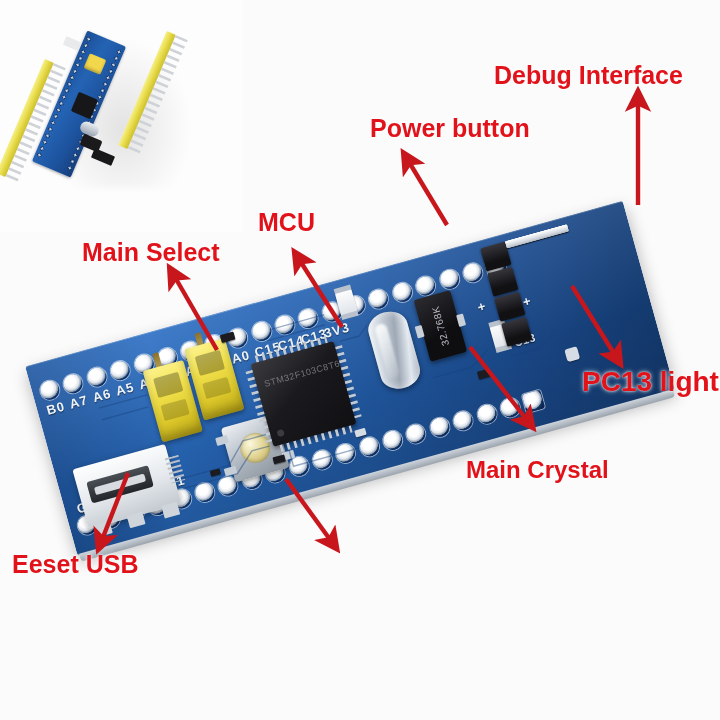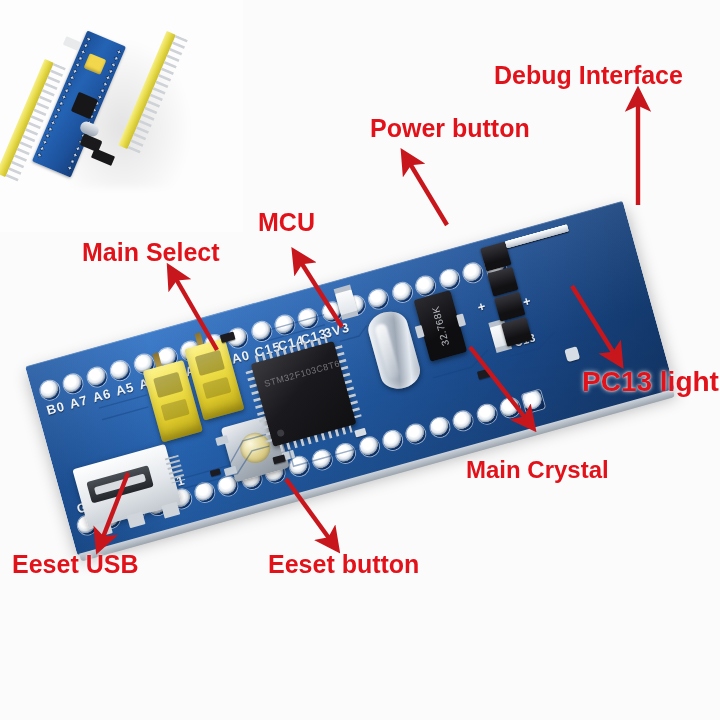--- a/index.html
+++ b/index.html
@@ -640,15 +640,14 @@
     </g>
   </svg>
 
   <div class="label" id="lbl-debug">Debug Interface</div>
   <div class="label" id="lbl-power">Power button</div>
   <div class="label" id="lbl-mcu">MCU</div>
   <div class="label" id="lbl-boot">Main Select</div>
   <div class="label" id="lbl-pc13">PC13 light</div>
   <div class="label" id="lbl-crystal">Main Crystal</div>
   <div class="label" id="lbl-microusb">Eeset USB</div>
-  <div class="label" id="lbl-reset">Eeset button</div>
 
 </div>
 
 </body></html>

